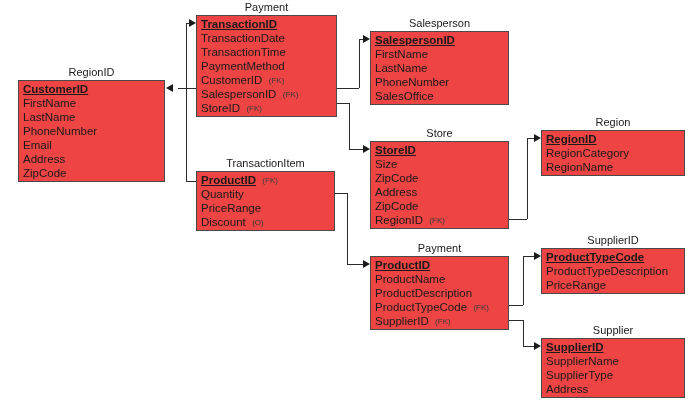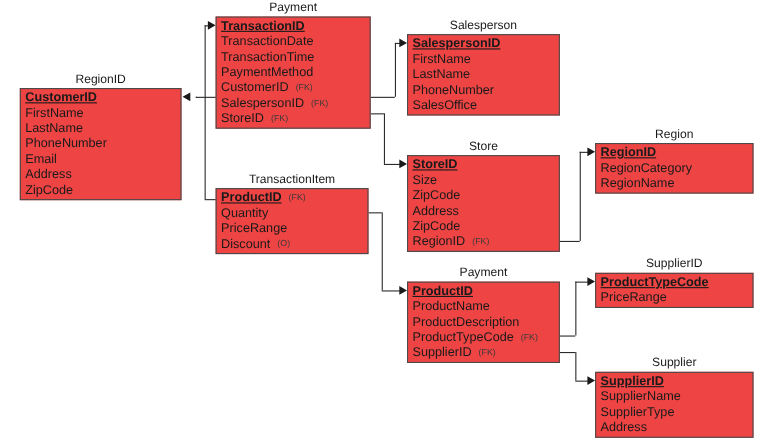--- a/index.html
+++ b/index.html
@@ -214,20 +214,21 @@
       <div class="attr"><span class="aname">ProductDescription</span> <span class="tag"></span></div>
       <div class="attr"><span class="aname">ProductTypeCode</span> &nbsp;<span class="tag">(FK)</span></div>
       <div class="attr"><span class="aname">SupplierID</span> &nbsp;<span class="tag">(FK)</span></div>
     </div>
   </div>
 
   <div class="entity" style="left:541px; top:248px; width:144px;">
     <div class="entity-title">SupplierID</div>
     <div class="entity-box">
       <div class="attr key"><span class="aname">ProductTypeCode</span> <span class="tag"></span></div>
+      <div class="attr"><span class="aname">ProductTypeDescription</span> <span class="tag"></span></div>
       <div class="attr"><span class="aname">PriceRange</span> <span class="tag"></span></div>
     </div>
   </div>
 
   <div class="entity" style="left:541px; top:338px; width:144px;">
     <div class="entity-title">Supplier</div>
     <div class="entity-box">
       <div class="attr key"><span class="aname">SupplierID</span> <span class="tag"></span></div>
       <div class="attr"><span class="aname">SupplierName</span> <span class="tag"></span></div>
       <div class="attr"><span class="aname">SupplierType</span> <span class="tag"></span></div>

